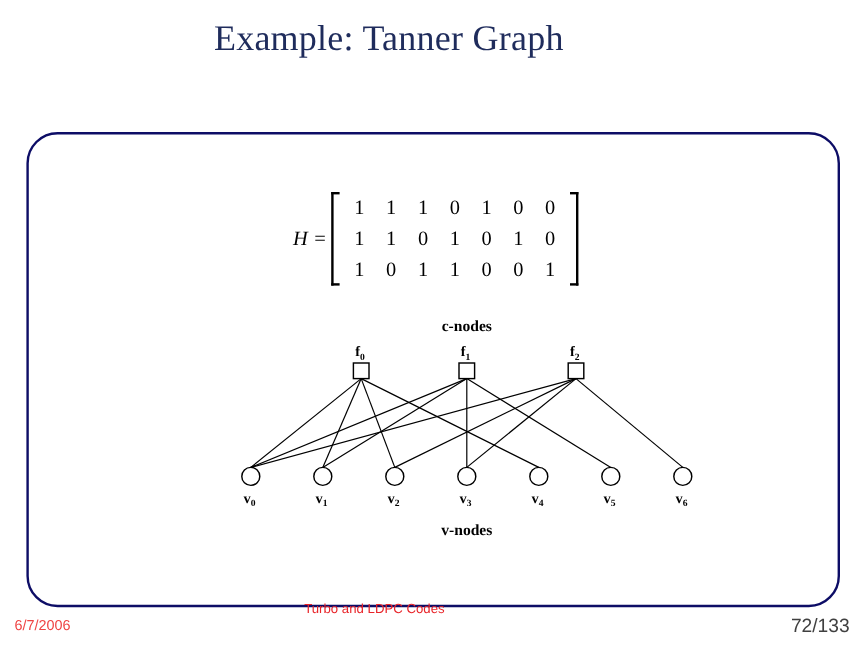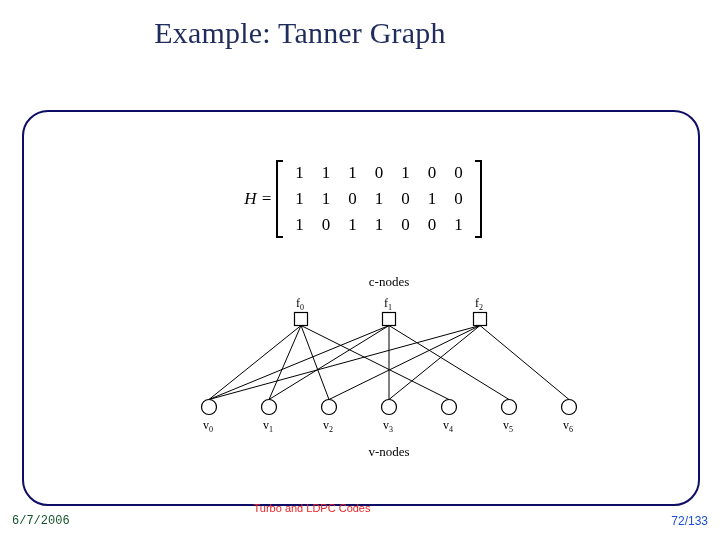--- a/index.html
+++ b/index.html
@@ -20,20 +20,21 @@
     position: absolute;
     left: 0;
     top: 14px;
     width: 600px;
     text-align: center;
     color: #1f2c5c;
     font-family: "Liberation Serif", serif;
     font-size: 30px;
     line-height: 37px;
     letter-spacing: 0.2px;
+    padding-left: 24px;
   }
   #slide-title .title-line {
     display: block;
     white-space: pre;
   }
 
   
   #content-box {
     position: absolute;
     left: 22px;
@@ -93,23 +94,24 @@
     color: #000000;
     text-align: center;
     padding: 3px 9px;
     line-height: 20px;
   }
 
   
   #tanner-graph {
     position: absolute;
     left: 0;
-    top: 158px;
+    top: 148px;
     width: 678px;
     height: 210px;
+    font-weight: bold;
   }
   #tanner-svg { display: block; }
 
   .graph-caption {
     font-family: "Liberation Serif", serif;
     font-size: 13px;
     fill: #000000;
   }
   .node-label {
     font-family: "Liberation Serif", serif;
@@ -133,41 +135,41 @@
     fill: #ffffff;
     stroke: #000000;
     stroke-width: 1.2;
   }
 
   
   #footer-date {
     position: absolute;
     left: 12px;
     top: 514px;
-    font-family: Liberation Mono, monospace;
+    font-family: Liberation Sans, sans-serif;
     font-size: 12px;
-    color: #14532d;
+    color: #ef4444;
   }
   #footer-center {
     position: absolute;
     left: 0;
     top: 502px;
     width: 624px;
     text-align: center;
     font-family: "Liberation Sans", sans-serif;
     font-size: 11px;
     color: #e8252a;
   }
   #footer-page {
     position: absolute;
     right: 12px;
     top: 514px;
     font-family: "Liberation Sans", sans-serif;
-    font-size: 12px;
-    color: #1d4ed8;
+    font-size: 16px;
+    color: #404040;
   }
 </style>
 </head>
 <body>
 
 <div id="slide-title">
   <span class="title-line">Example: Tanner Graph</span>
 </div>
 
 <div id="content-box">

